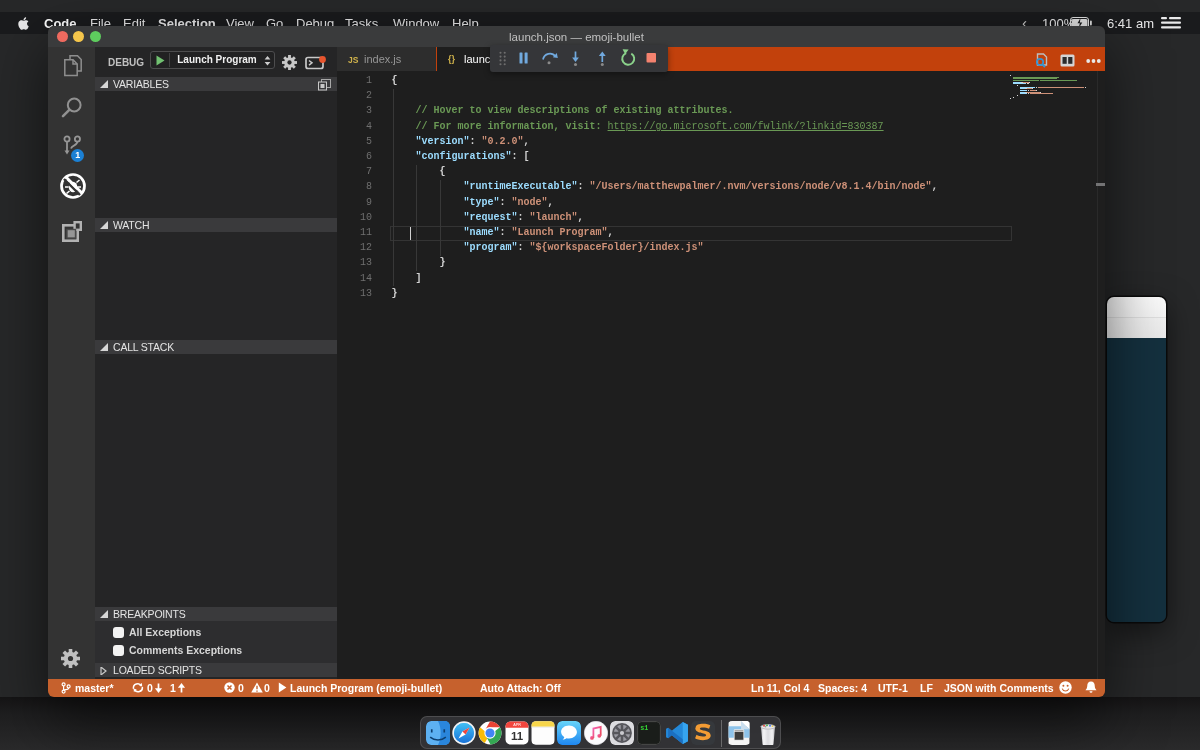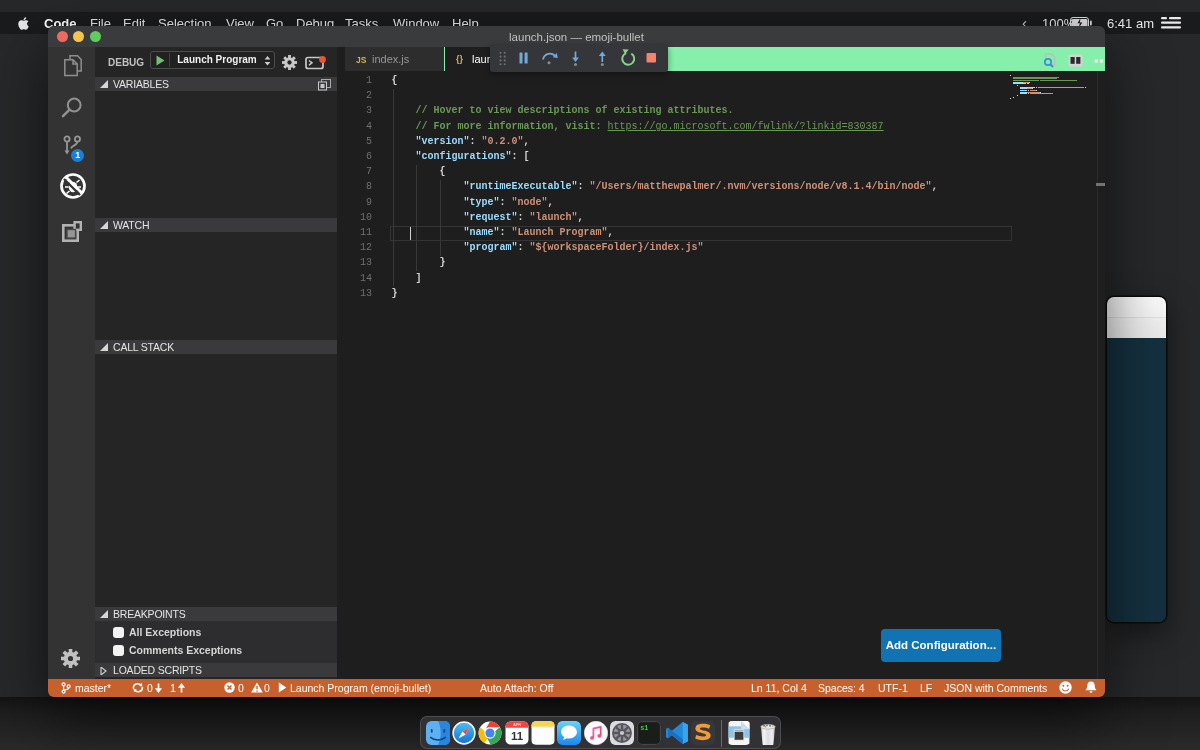--- a/index.html
+++ b/index.html
@@ -20,44 +20,44 @@
 #win { position:absolute; left:48px; top:26px; width:1057px; height:671px; border-radius:6px; overflow:hidden; background:#1e1e1e; box-shadow:0 22px 60px rgba(0,0,0,.6); }
 #titlebar { position:absolute; left:0; top:0; width:1057px; height:21px; background:#3a3b3c; }
 .tl { position:absolute; top:4.9px; width:11px; height:11px; border-radius:50%; }
 #title { position:absolute; left:0; top:4.5px; width:1057px; text-align:center; font-size:11.5px; color:#c0c0c0; }
 #activitybar { position:absolute; left:0; top:21px; width:47px; height:633px; background:#333333; }
 #sidebar { position:absolute; left:47px; top:21px; width:242px; height:633px; background:#252526; }
 .band { position:absolute; left:0; width:242px; background:#3a3a3c; color:#e4e4e4; font-size:10.5px; font-weight:normal; letter-spacing:-0.2px; line-height:14px; }
 .band .tw { position:absolute; left:5px; top:3px; }
 .band .lbl { position:absolute; left:18px; top:0; }
 #editor { position:absolute; left:289px; top:21px; width:768px; height:633px; background:#1e1e1e; }
-#tabbar { position:absolute; left:8px; top:0; width:768px; height:24px; background:#86efac; }
+#tabbar { position:absolute; left:0; top:0; width:768px; height:24px; background:#c2410c; }
 .tab { position:absolute; top:0; height:24px; font-size:11px; }
-#statusbar { position:absolute; left:0; top:653px; width:1057px; height:18px; background:#c6612d; color:#fff; font-size:10.5px; font-weight:normal; }
+#statusbar { position:absolute; left:0; top:653px; width:1057px; height:18px; background:#c6612d; color:#fff; font-size:10.5px; font-weight:bold; }
 #statusbar .si { position:absolute; top:2.5px; white-space:nowrap; }
 
 #code { position:absolute; left:0; top:26px; font-family:"Liberation Mono",monospace; font-size:10px; line-height:15.2px; white-space:pre; }
 #code .ln { position:absolute; left:0; width:35px; text-align:right; color:#6f6f6f; }
 #code .cl { position:absolute; left:54.5px; }
 .c { color:#6A9955; font-weight:bold; } .k { color:#9CDCFE; font-weight:bold; } .s { color:#CE9178; font-weight:bold; } .p { color:#d4d4d4; font-weight:bold; }
 .lnk { color:#6A9955; text-decoration:underline; }
 
 #dbgbar { position:absolute; left:442px; top:19px; width:178px; height:27px; background:#353639; border-radius:3px; box-shadow:0 2px 6px rgba(0,0,0,.4); z-index:30; }
 #dbgbar svg { position:absolute; top:0; left:0; }
 </style>
 </head>
 <body>
 <div id="menubar">
   <svg class="mi" style="left:17px;top:4px;" width="13" height="15" viewBox="0 0 170 170">
       <path fill="#e9e9ea" d="M150.37 130.25c-2.45 5.66-5.35 10.87-8.71 15.66-4.58 6.53-8.33 11.05-11.22 13.56-4.48 4.12-9.28 6.23-14.42 6.35-3.69 0-8.14-1.05-13.32-3.18-5.197-2.12-9.973-3.17-14.34-3.17-4.58 0-9.492 1.05-14.746 3.17-5.262 2.13-9.501 3.24-12.742 3.35-4.929 .21-9.842-1.96-14.746-6.52-3.13-2.73-7.045-7.41-11.735-14.04-5.032-7.08-9.169-15.29-12.41-24.65-3.471-10.11-5.211-19.9-5.211-29.378 0-10.857 2.346-20.221 7.045-28.068 3.693-6.303 8.606-11.275 14.755-14.925s12.793-5.51 19.948-5.629c3.915 0 9.049 1.211 15.429 3.591 6.362 2.388 10.447 3.599 12.238 3.599 1.339 0 5.877-1.416 13.57-4.239 7.275-2.618 13.415-3.702 18.445-3.275 13.63 1.1 23.87 6.473 30.68 16.153-12.19 7.386-18.22 17.731-18.1 31.002.11 10.337 3.86 18.939 11.23 25.769 3.34 3.17 7.07 5.62 11.22 7.36-.9 2.61-1.85 5.11-2.86 7.51zM119.11 7.24c0 8.102-2.96 15.667-8.86 22.669-7.12 8.324-15.732 13.134-25.071 12.375a25.222 25.222 0 0 1-.188-3.07c0-7.778 3.386-16.102 9.399-22.908 3.002-3.446 6.82-6.311 11.45-8.597 4.62-2.252 8.99-3.497 13.1-3.71.12 1.083.17 2.166.17 3.24z"></path>
     </svg>
   <span class="mi" style="left:44px;font-weight:bold;color:#fff;">Code</span>
   <span class="mi" style="left:90px;">File</span>
   <span class="mi" style="left:123px;">Edit</span>
-  <span class="mi" style="left:158px;">Selection</span>
+  <span class="mi" style="left:158px;font-weight:bold;">Selection</span>
   <span class="mi" style="left:226px;">View</span>
   <span class="mi" style="left:266px;">Go</span>
   <span class="mi" style="left:296px;">Debug</span>
   <span class="mi" style="left:345px;">Tasks</span>
   <span class="mi" style="left:393px;">Window</span>
   <span class="mi" style="left:452px;">Help</span>
   <span class="mi" style="left:1022px;top:2px;color:#cfcfcf;font-size:15px;">‹</span>
   <span class="mi" style="left:1042px;">100%</span>
   <svg class="mi" style="left:1070px;top:5px;" width="22" height="12" viewBox="0 0 22 12">
       <rect x="0.5" y="0.5" width="18" height="11" rx="2.5" fill="none" stroke="#dcdcdc"></rect>
@@ -293,21 +293,20 @@
     <div class="abs" style="left:703.4px;top:44.6px;width:0.8px;height:1.1px;background:#d4d4d4;"></div>
     <div class="abs" style="left:682.8px;top:46.3px;width:7.4px;height:1.1px;background:#9CDCFE;"></div>
     <div class="abs" style="left:690.5px;top:46.3px;width:1.6px;height:1.1px;background:#d4d4d4;"></div>
     <div class="abs" style="left:692.5px;top:46.3px;width:23.0px;height:1.1px;background:#CE9178;"></div>
     <div class="abs" style="left:679.6px;top:47.9px;width:0.8px;height:1.1px;background:#d4d4d4;"></div>
     <div class="abs" style="left:676.3px;top:49.6px;width:0.8px;height:1.1px;background:#d4d4d4;"></div>
     <div class="abs" style="left:673.0px;top:51.2px;width:0.8px;height:1.1px;background:#d4d4d4;"></div>
     </div>
     <div class="abs" style="left:760px;top:24px;width:1px;height:609px;background:#2a2a2a;"></div>
     <div class="abs" style="left:759px;top:136px;width:9px;height:3px;background:#737374;"></div>
-    <div class="abs" style="left:544px;top:582px;width:120px;height:33px;background:#1173b2;border-radius:4px;color:#fff;font-size:11.5px;font-weight:bold;text-align:center;line-height:33px;white-space:nowrap;">Add Configuration...</div>
   </div>
   <div id="dbgbar">
     <svg width="178" height="27" viewBox="0 0 178 27">
       <g fill="#6e6e6e">
         <circle cx="10.5" cy="7.8" r="1.05"></circle>
           <circle cx="14.7" cy="7.8" r="1.05"></circle>
         <circle cx="10.5" cy="11.6" r="1.05"></circle>
           <circle cx="14.7" cy="11.6" r="1.05"></circle>
         <circle cx="10.5" cy="15.4" r="1.05"></circle>
           <circle cx="14.7" cy="15.4" r="1.05"></circle>

